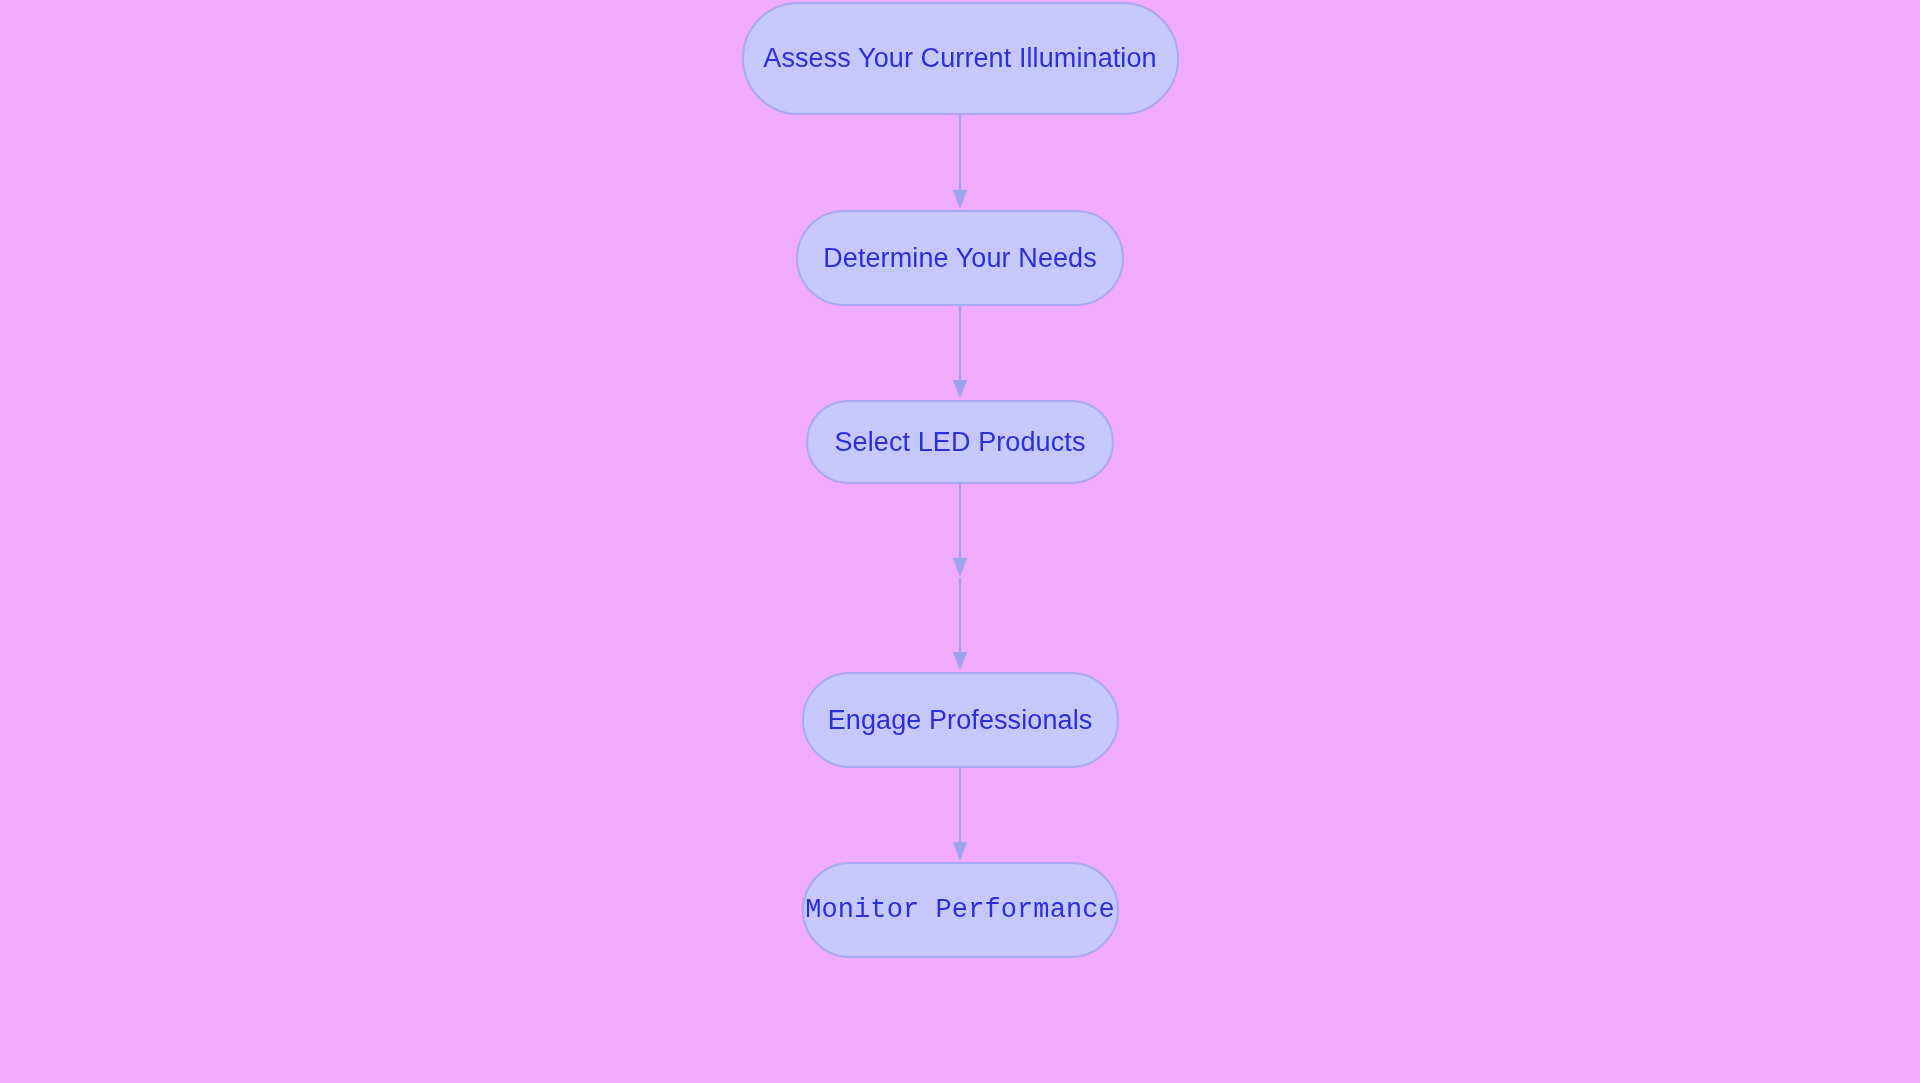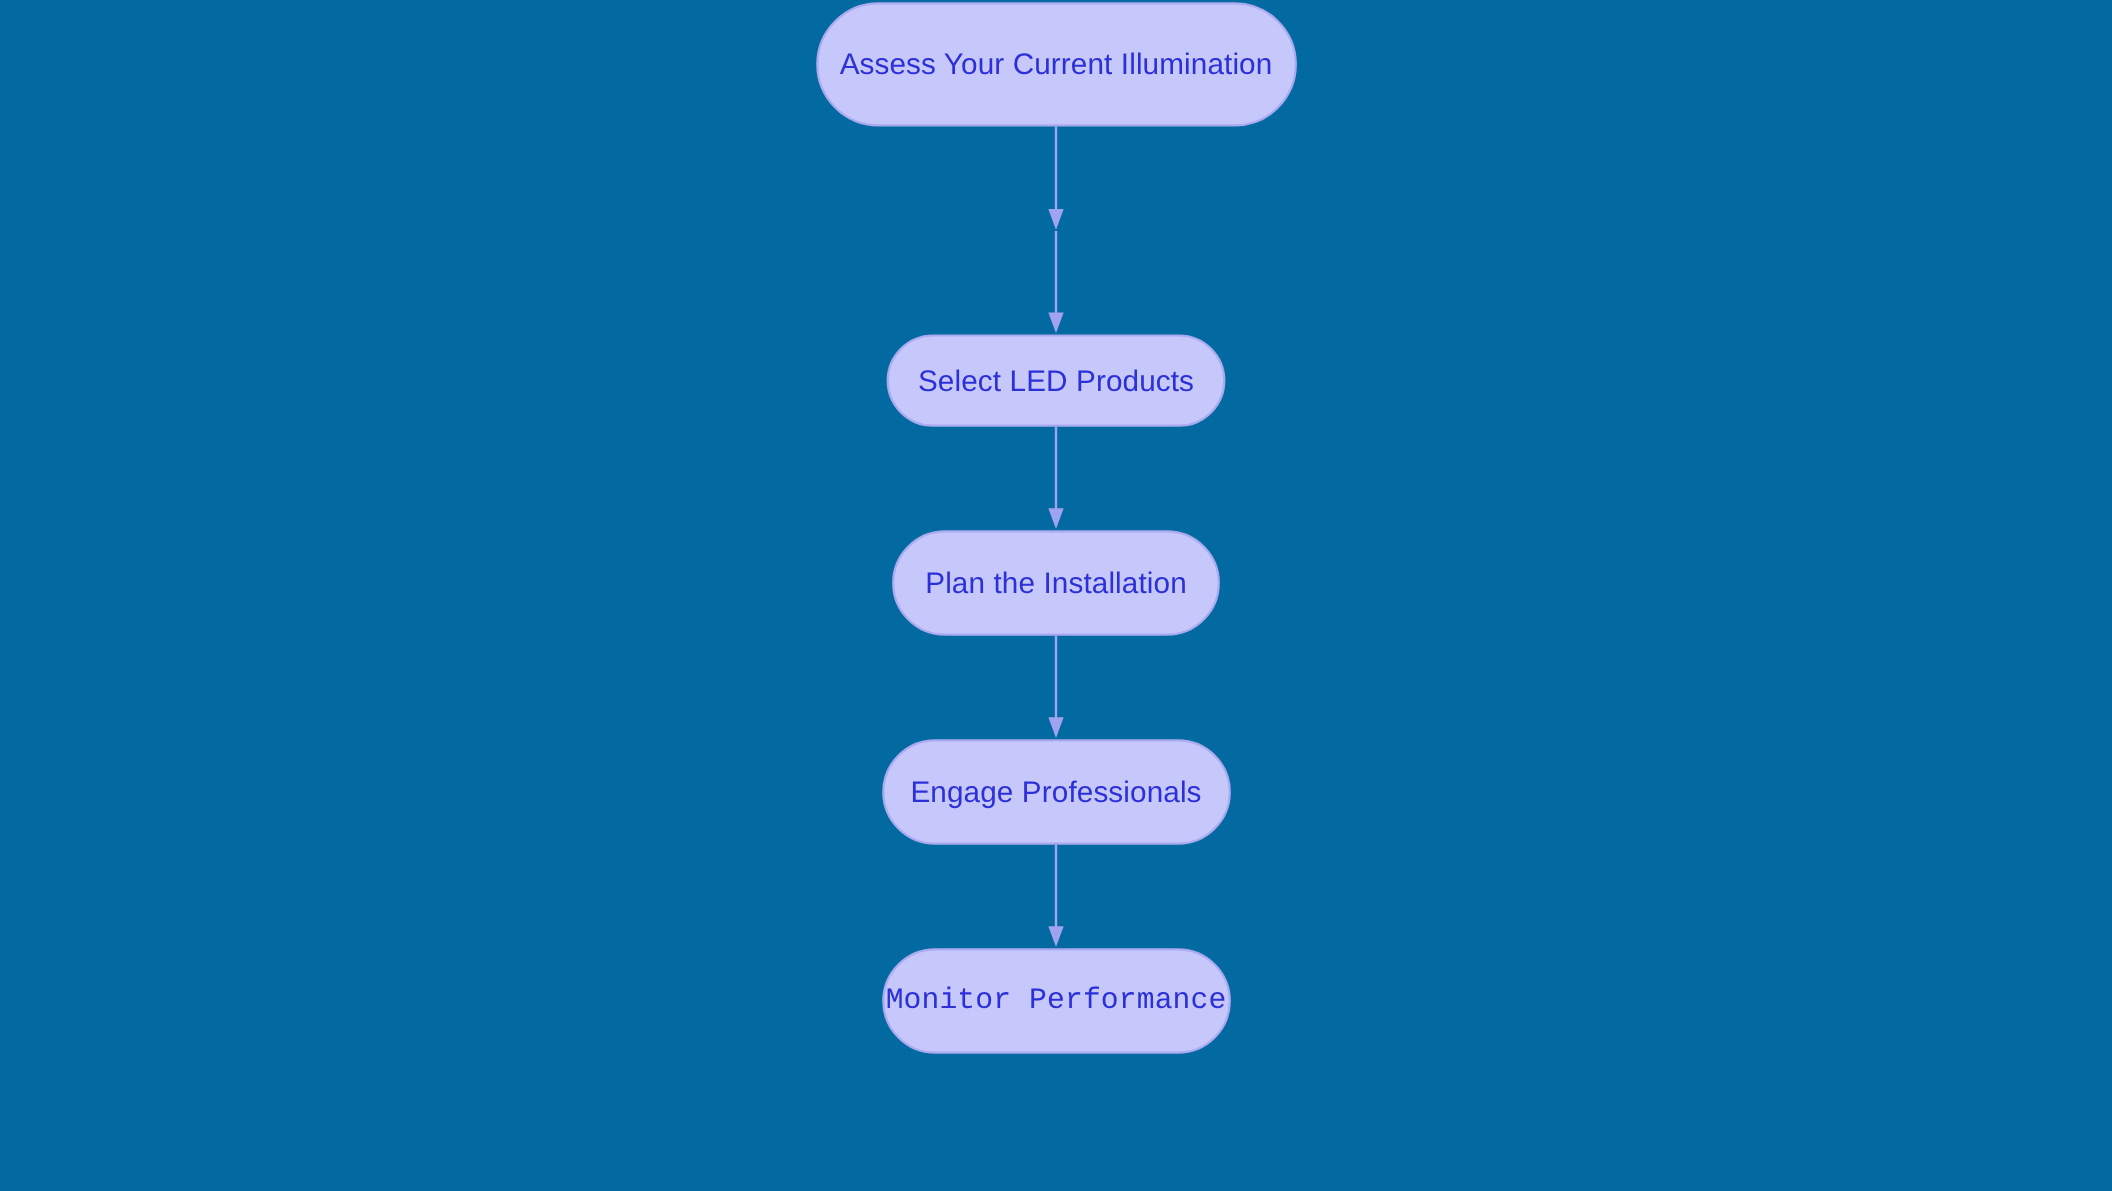--- a/index.html
+++ b/index.html
@@ -11,21 +11,21 @@
     height: 1083px;
     background: #ffffff;
     font-family: "Liberation Sans", sans-serif;
     overflow: hidden;
   }
 
   #flow-canvas {
     position: relative;
     width: 1920px;
     height: 1083px;
-    background: #0369a1;
+    background: #f0abfc;
   }
 
   .flow-chain {
     position: absolute;
     left: 0;
     top: 0;
     width: 1920px;
     height: 1083px;
     display: flex;
     flex-direction: column;
@@ -90,42 +90,42 @@
       <span class="node-label">Assess Your Current Illumination</span>
     </div>
 
     <div class="flow-connector conn-0">
       <svg width="16" height="95" viewBox="0 0 16 95" aria-hidden="true">
         <line x1="8" y1="0" x2="8" y2="80" stroke="#a0a3ef" stroke-width="2.2"></line>
         <polygon points="8,94 1,75 15,75" fill="#a0a3ef"></polygon>
       </svg>
     </div>
 
+    <div class="flow-node node-1">
+      <span class="node-label">Determine Your Needs</span>
+    </div>
 
     <div class="flow-connector conn-1">
       <svg width="16" height="94" viewBox="0 0 16 94" aria-hidden="true">
         <line x1="8" y1="0" x2="8" y2="79" stroke="#a0a3ef" stroke-width="2.2"></line>
         <polygon points="8,93 1,74 15,74" fill="#a0a3ef"></polygon>
       </svg>
     </div>
 
     <div class="flow-node node-2">
       <span class="node-label">Select LED Products</span>
     </div>
 
     <div class="flow-connector conn-2">
       <svg width="16" height="94" viewBox="0 0 16 94" aria-hidden="true">
         <line x1="8" y1="0" x2="8" y2="79" stroke="#a0a3ef" stroke-width="2.2"></line>
         <polygon points="8,93 1,74 15,74" fill="#a0a3ef"></polygon>
       </svg>
     </div>
 
-    <div class="flow-node node-3">
-      <span class="node-label">Plan the Installation</span>
-    </div>
 
     <div class="flow-connector conn-3">
       <svg width="16" height="94" viewBox="0 0 16 94" aria-hidden="true">
         <line x1="8" y1="0" x2="8" y2="79" stroke="#a0a3ef" stroke-width="2.2"></line>
         <polygon points="8,93 1,74 15,74" fill="#a0a3ef"></polygon>
       </svg>
     </div>
 
     <div class="flow-node node-4">
       <span class="node-label">Engage Professionals</span>

